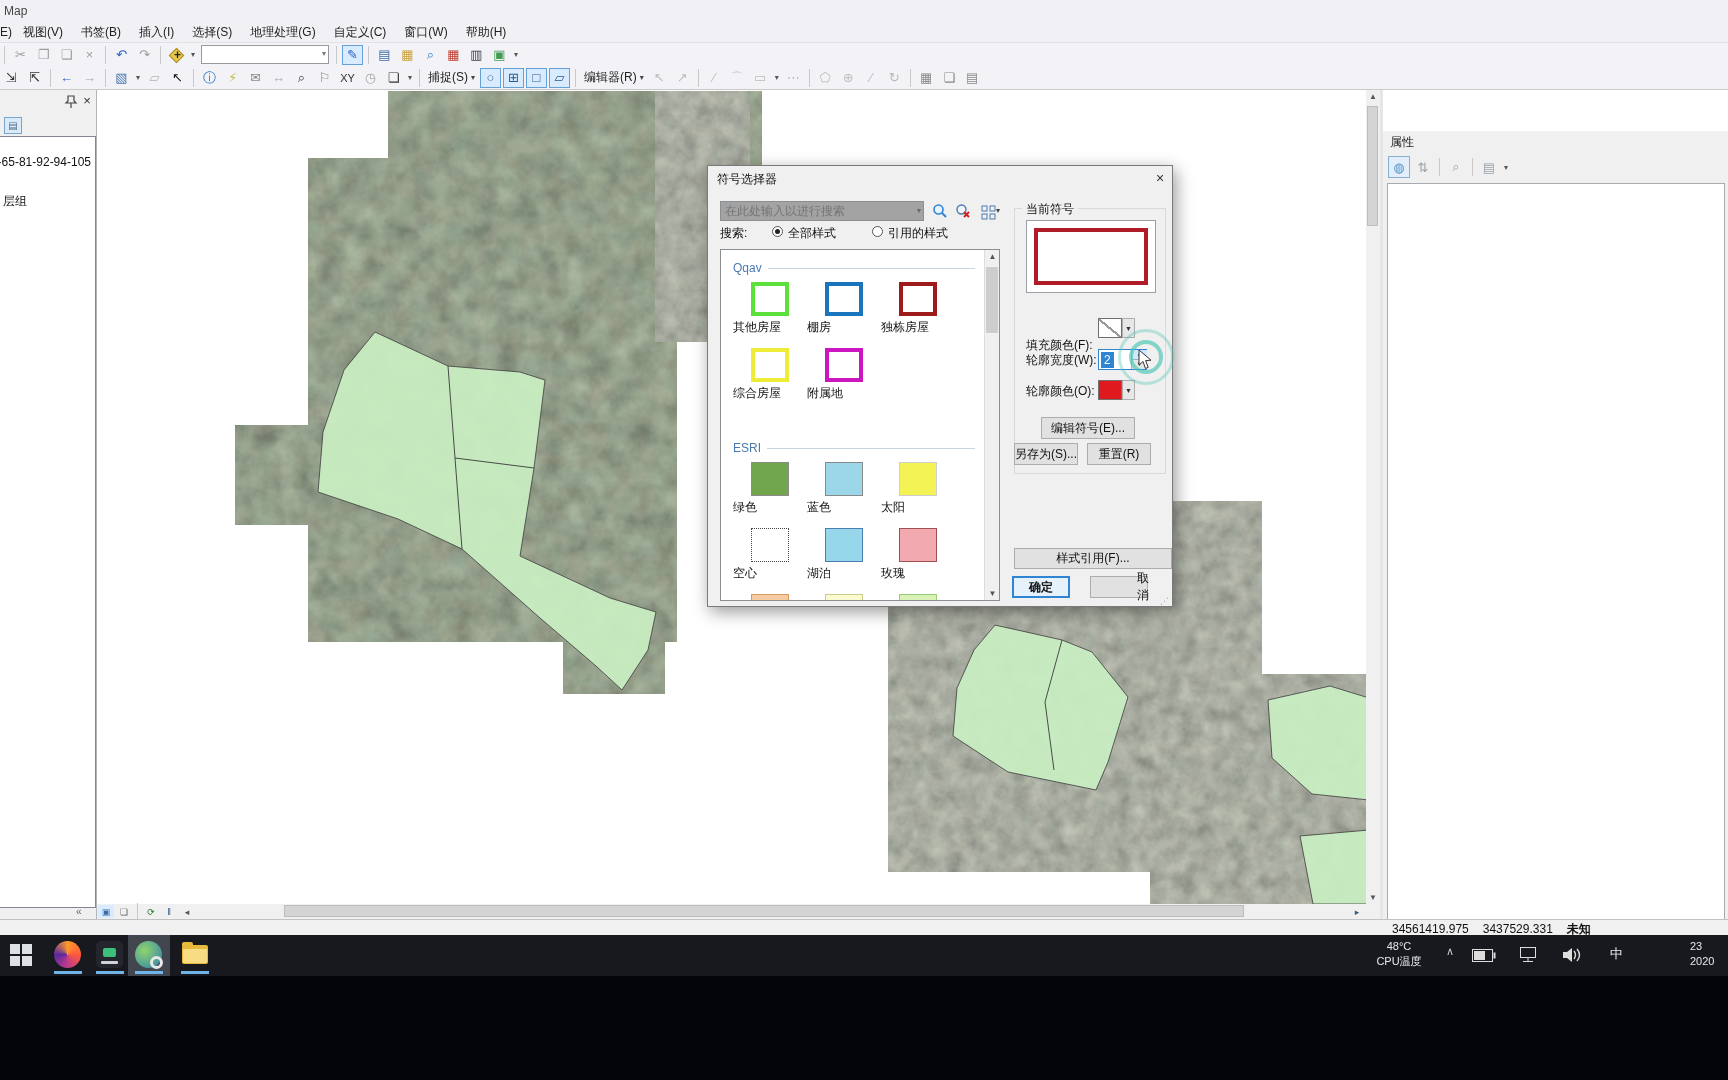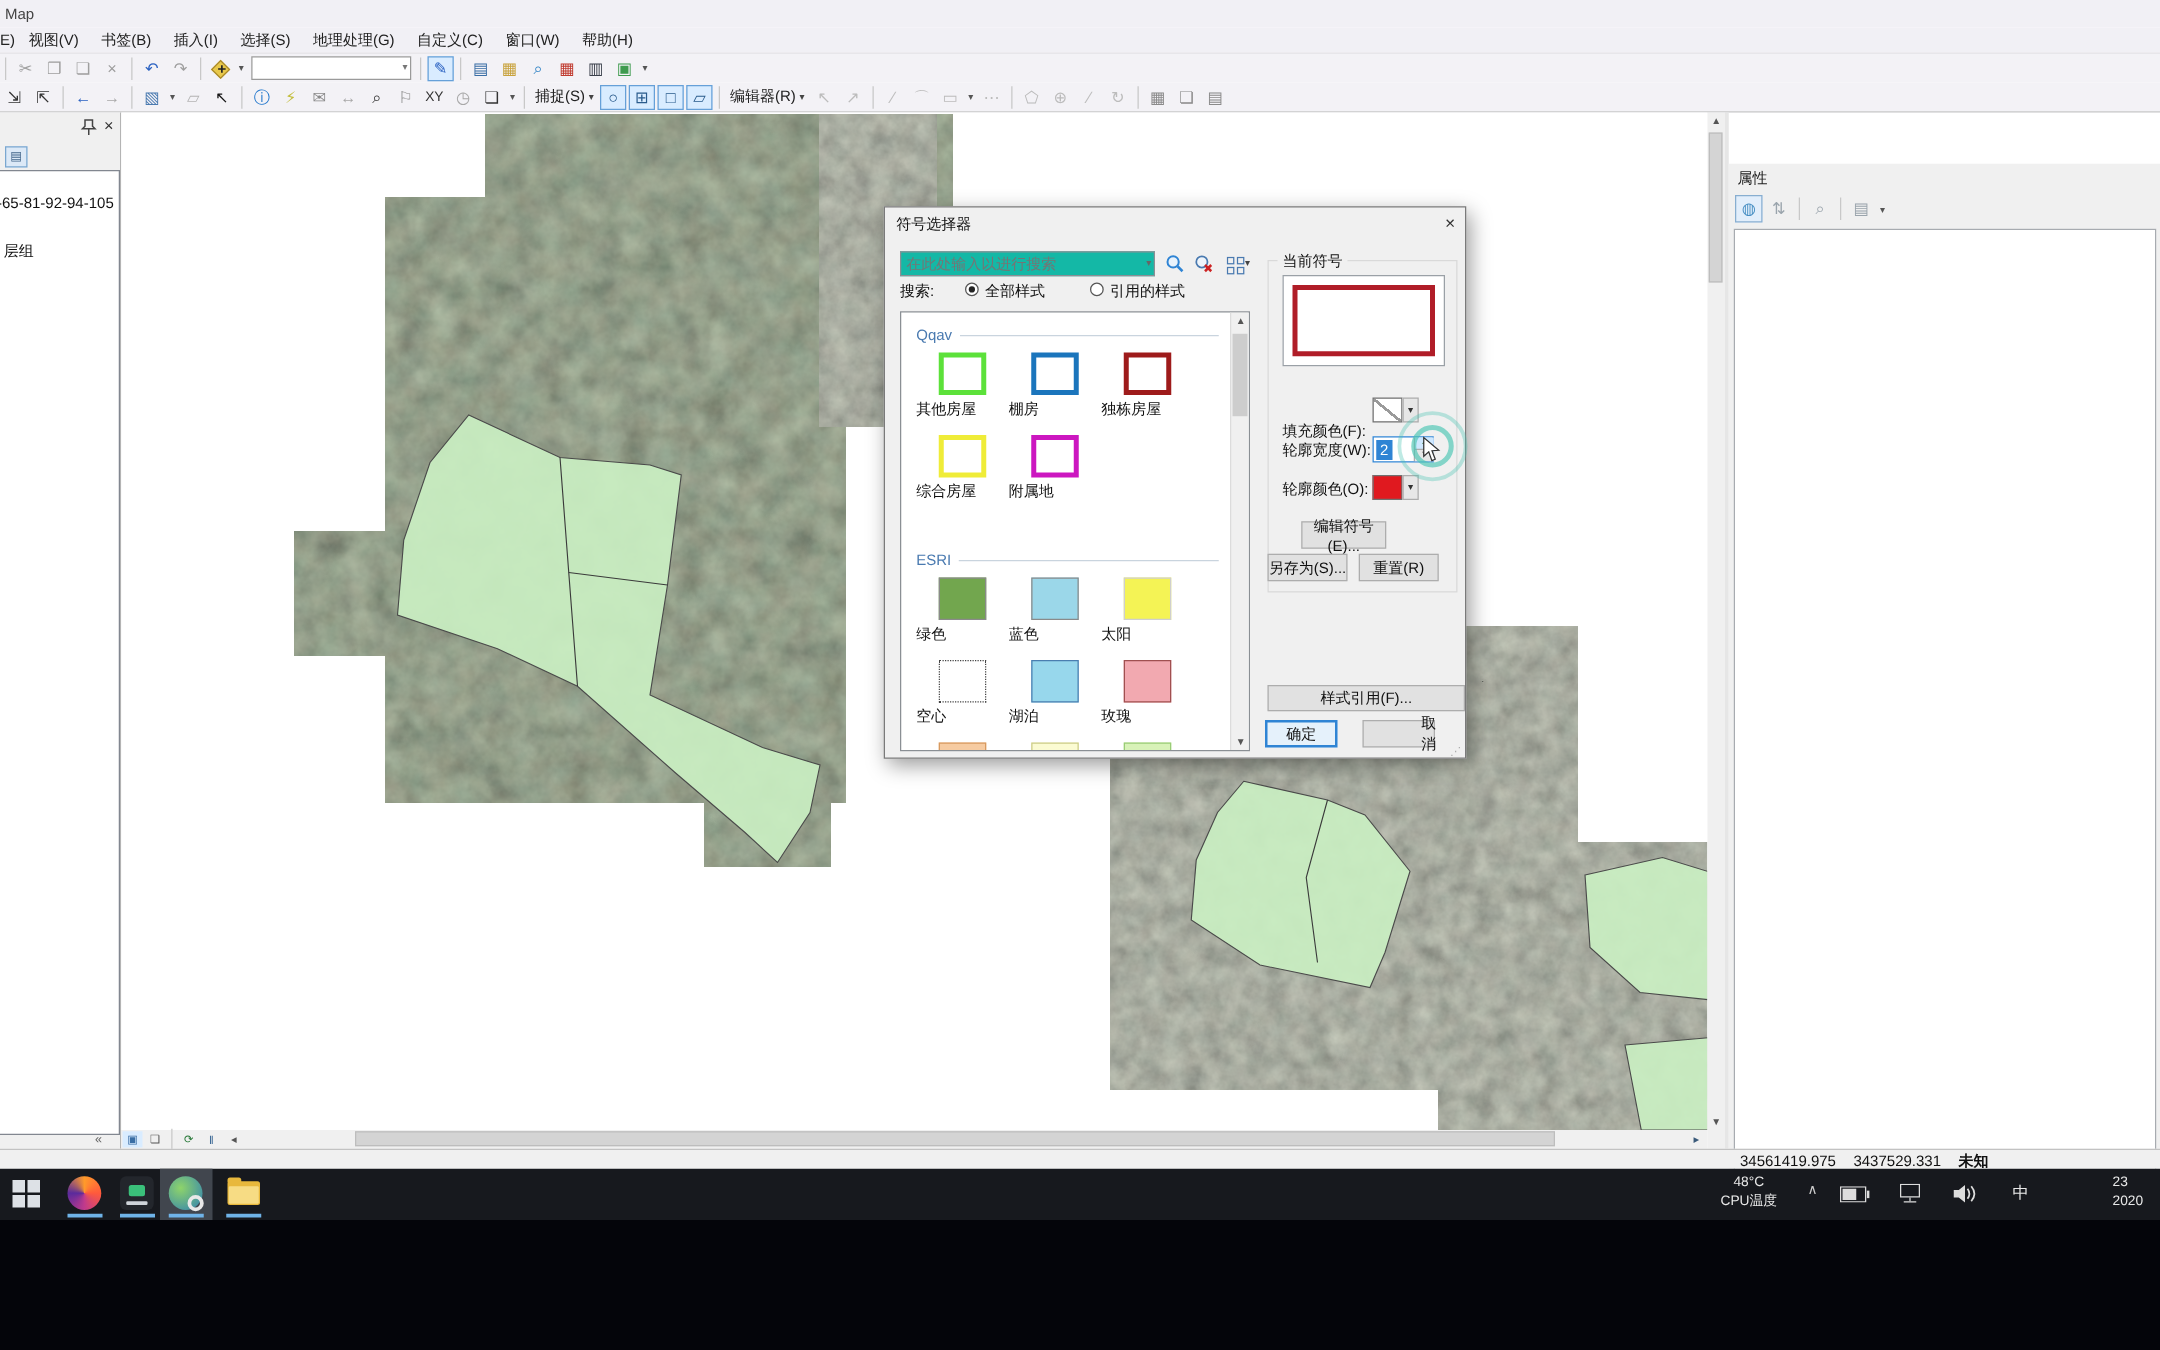--- a/index.html
+++ b/index.html
@@ -62,21 +62,21 @@
   #taskbar{left:0;top:935px;width:1728px;height:41px;background:#17191e;}
   #blackpad{left:0;top:976px;width:1728px;height:104px;background:#04050a;}
   .tk-ul{position:absolute;top:36px;width:28px;height:3px;background:#6fb3e8;}
   .tkicon{position:absolute;top:6px;}
   #tk-right{position:absolute;right:0;top:0;height:41px;color:#e8e8e8;font-size:11px;}
   
   #dlg{left:707px;top:165px;width:466px;height:442px;background:#f0f0f0;border:1px solid #7a7a7a;box-shadow:3px 5px 16px rgba(0,0,0,.4);font-size:12px;color:#111;}
   #dlg-title{left:9px;top:5px;font-size:12px;color:#111;}
   #dlg-close{left:438px;top:0px;width:28px;height:24px;text-align:center;line-height:24px;font-size:14px;color:#333;}
   #dlg-search{left:12px;top:35px;width:204px;height:20px;}
-  #dlg-search input{width:100%;height:100%;border:1px solid #8a8f94;padding:1px 16px 1px 4px;font-size:12px;font-family:inherit;color:#333;background:#14b8a6;}
+  #dlg-search input{width:100%;height:100%;border:1px solid #8a8f94;padding:1px 16px 1px 4px;font-size:12px;font-family:inherit;color:#333;background:#a3a3a3;}
   #dlg-search .cv{position:absolute;right:3px;top:5px;font-size:8px;color:#666;}
   .iconbtn{width:20px;height:20px;display:flex;align-items:center;justify-content:center;}
   #srch-lbl{left:12px;top:59px;}
   .radio{width:11px;height:11px;border:1px solid #555;border-radius:50%;background:#fff;position:absolute;}
   .radio.sel::after{content:"";position:absolute;left:2px;top:2px;width:5px;height:5px;border-radius:50%;background:#222;}
   #lst{left:12px;top:83px;width:280px;height:352px;background:#fff;border:1px solid #8a8f94;overflow:hidden;}
   #lst-inner{position:absolute;left:0;top:0;width:262px;padding:10px 0 0 12px;}
   .sghead{display:flex;align-items:center;height:16px;margin-bottom:6px;}
   .sghead span{color:#4a7ab0;font-size:12px;margin-right:6px;}
   .sghead i{flex:1;height:1px;background:#c9d4de;margin-right:8px;}
@@ -95,21 +95,21 @@
   .fld-lbl{left:318px;width:78px;text-align:left;}
   .clrbtn{left:390px;width:24px;height:20px;border:1px solid #707070;background:#fff;}
   .dd{left:414px;width:13px;height:20px;border:1px solid #adadad;background:#e7e7e7;font-size:7px;text-align:center;line-height:19px;color:#333;}
   #nofill{background:linear-gradient(to top right,#fff 45%,#9a9a9a 45%,#9a9a9a 53%,#fff 53%);}
   #spin{left:390px;top:183px;width:49px;height:21px;border:1px solid #2f84d4;background:#fff;}
   #spin-val{position:absolute;left:2px;top:2px;padding:0 3px;background:#2f84d4;color:#fff;font-size:12px;line-height:16px;}
   #spin-btns{position:absolute;right:0;top:0;width:15px;height:19px;border-left:1px solid #adadad;}
   #spin-up{position:absolute;left:0;top:0;width:15px;height:10px;background:#cfe8ff;border-bottom:1px solid #adadad;font-size:6px;text-align:center;line-height:9px;color:#2a6a2a;}
   #spin-dn{position:absolute;left:0;top:10px;width:15px;height:9px;background:#e7e7e7;font-size:6px;text-align:center;line-height:8px;color:#333;}
   .wbtn{background:#e1e1e1;border:1px solid #adadad;text-align:center;font-size:12px;color:#111;display:flex;align-items:center;justify-content:center;}
-  #btn-ok{border:2px solid #2f84d4;background:#e5f1fb;}
+  #btn-ok{border:2px solid #2f84d4;background:#e5f1fb;font-weight:bold;}
   #grip{left:452px;top:430px;width:10px;height:10px;color:#aaa;font-size:9px;line-height:10px;}
   
   #ripple1{left:1118px;top:329px;width:56px;height:56px;border-radius:50%;border:3px solid rgba(72,196,178,.35);}
   #ripple2{left:1129px;top:340px;width:34px;height:34px;border-radius:50%;border:4px solid rgba(72,196,178,.65);}
   #cursor{left:1138px;top:349px;}
 </style>
 </head>
 <body>
 
 <div class="abs" id="titlebar"><span>Map</span></div>
@@ -504,21 +504,21 @@
     <div id="spin-btns">
       <div id="spin-up">▲</div>
       <div id="spin-dn">▼</div>
     </div>
   </div>
 
   <div class="abs fld-lbl" style="top:217px;">轮廓颜色(O):</div>
   <div class="abs clrbtn" id="outline-swatch" style="top: 214px; background: rgb(224, 25, 31);"></div>
   <div class="abs dd" style="top:214px;">▼</div>
 
-  <div class="abs wbtn" style="left:333px;top:251px;width:68px;height:22px;">编辑符号(E)...</div>
+  <div class="abs wbtn" style="left:333px;top:251px;width:94px;height:22px;">编辑符号(E)...</div>
   <div class="abs wbtn" style="left:306px;top:277px;width:64px;height:22px;">另存为(S)...</div>
   <div class="abs wbtn" style="left:379px;top:277px;width:64px;height:22px;">重置(R)</div>
   <div class="abs wbtn" style="left:306px;top:382px;width:158px;height:21px;">样式引用(F)...</div>
   <div class="abs wbtn" id="btn-ok" style="left:304px;top:410px;width:58px;height:22px;">确定</div>
   <div class="abs wbtn" style="left:382px;top:410px;width:58px;height:22px;padding-left:48px;">取消</div>
   <div class="abs" id="grip">⋰</div>
 </div>
 
 <div class="abs" id="ripple1"></div>
 <div class="abs" id="ripple2"></div>

